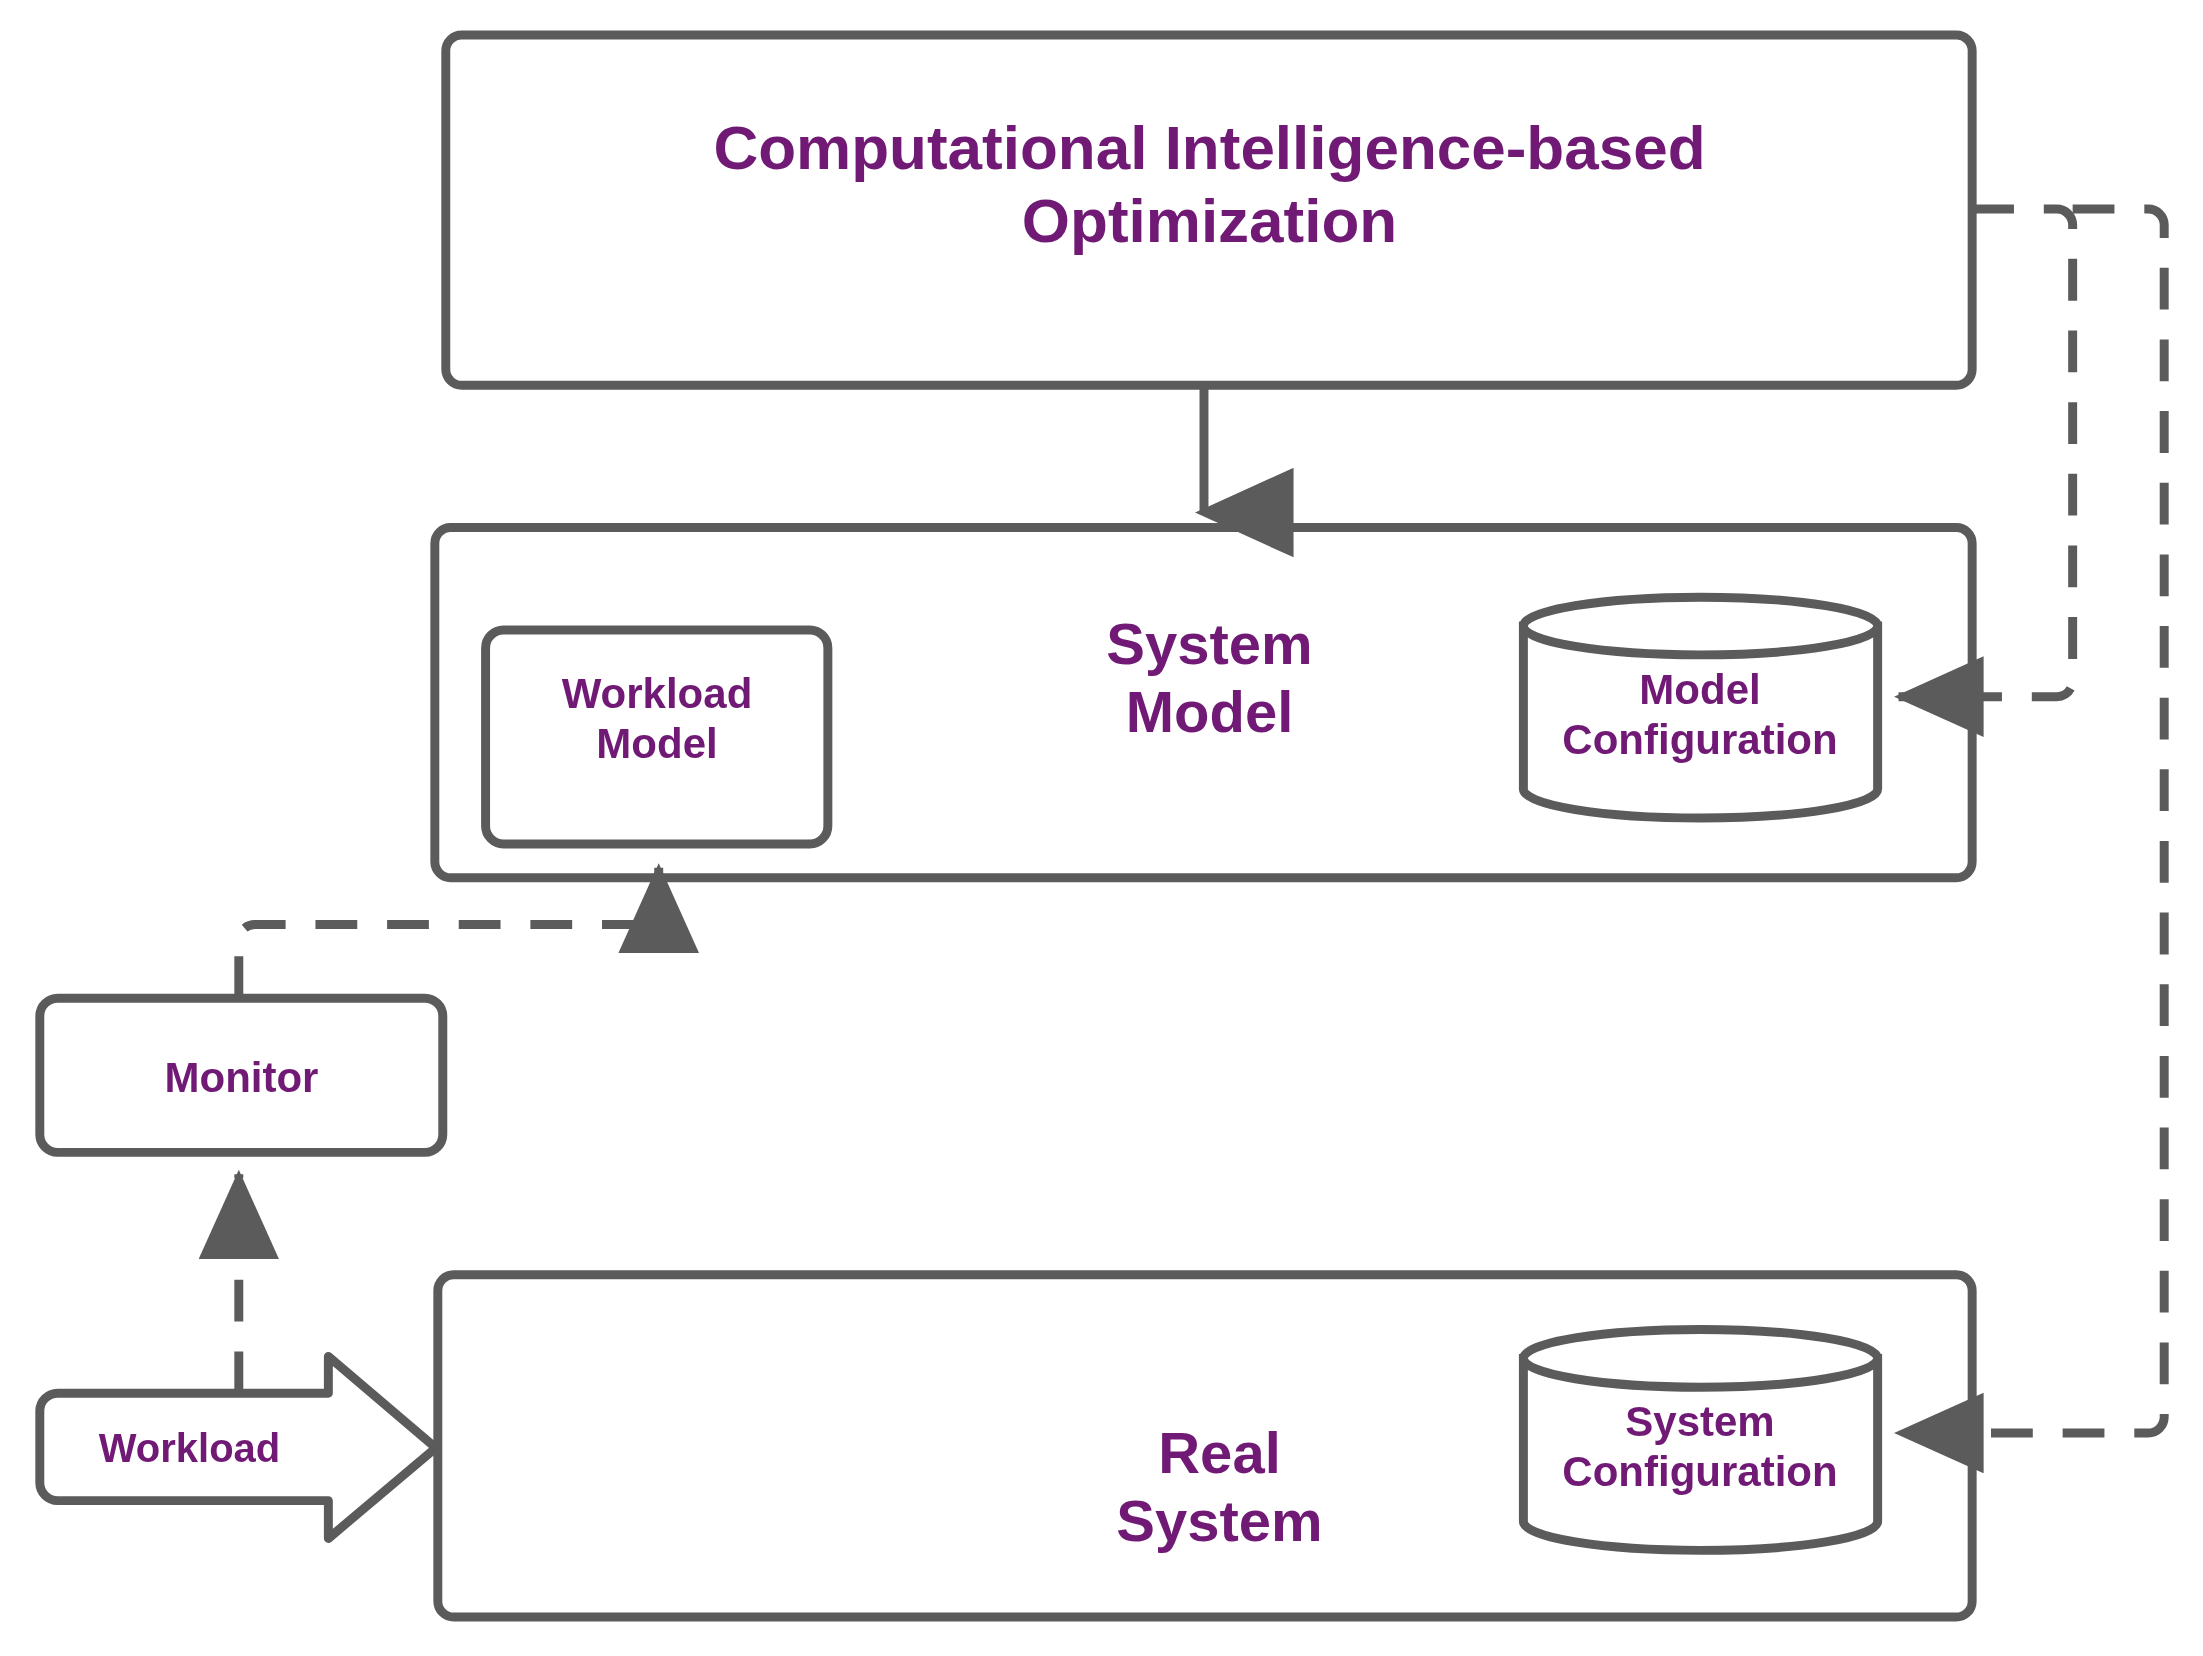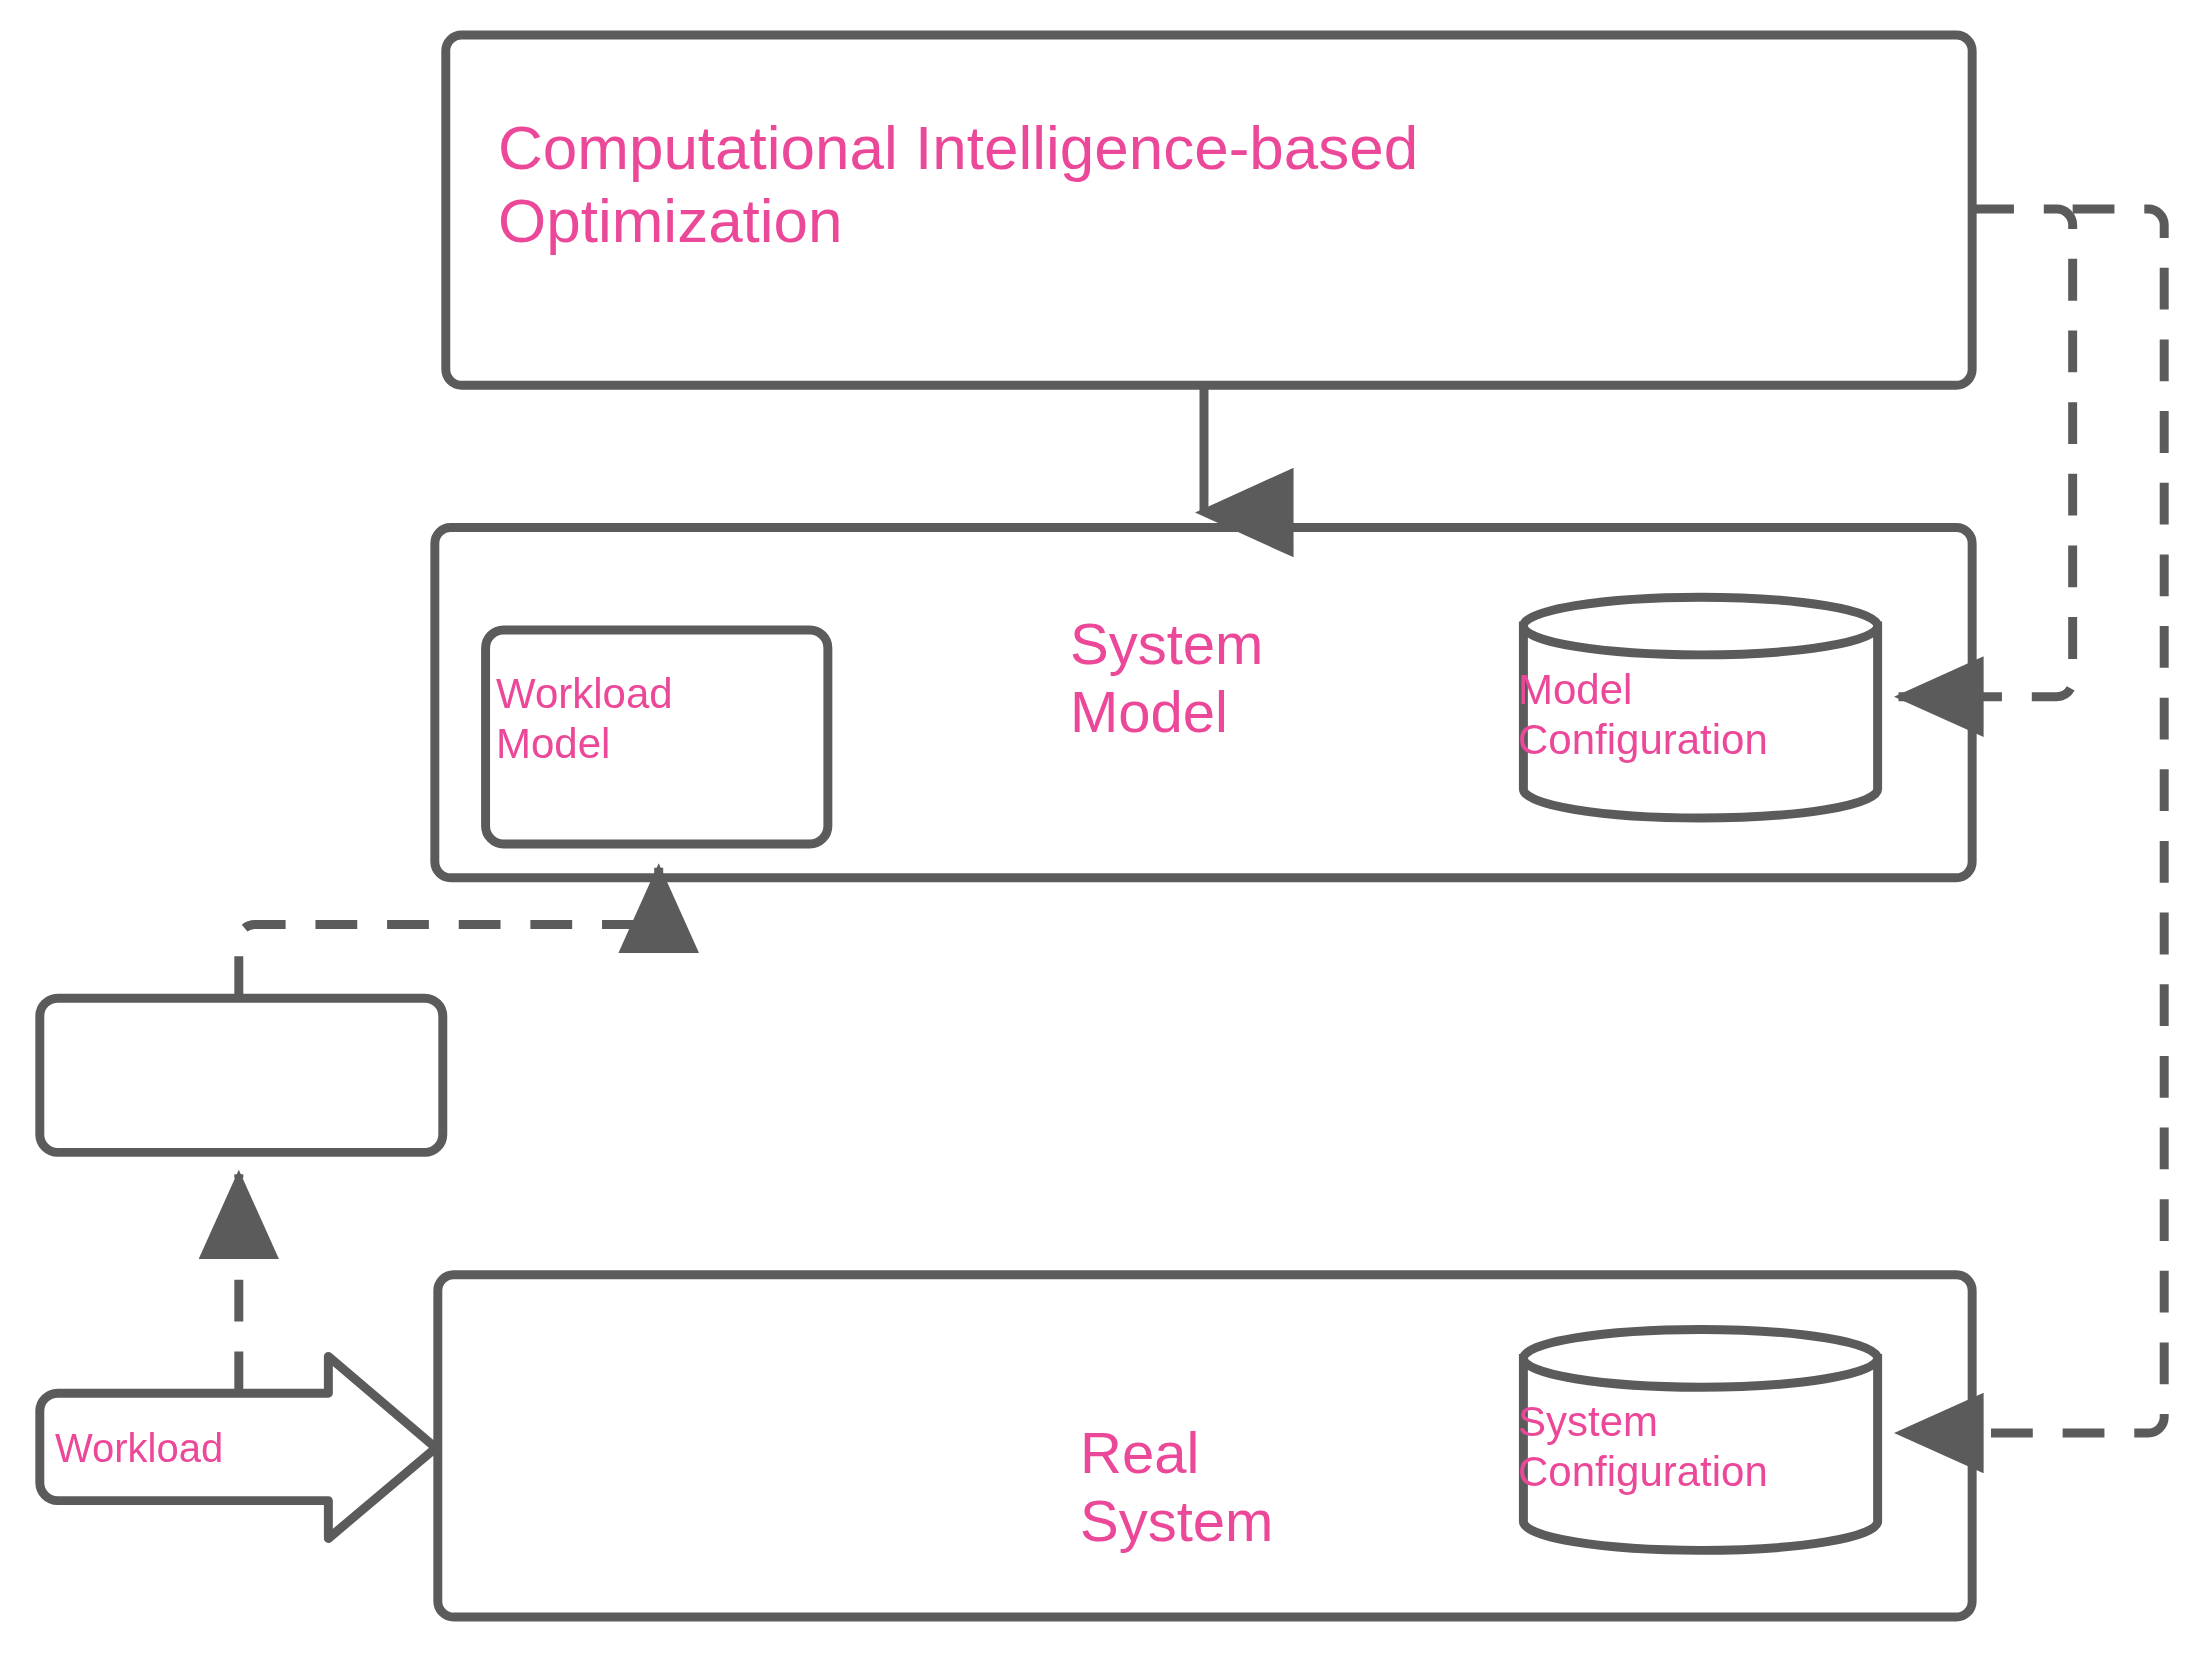--- a/index.html
+++ b/index.html
@@ -19,26 +19,27 @@
   }
   #diagram-svg {
     position: absolute;
     left: 0;
     top: 0;
     width: 2204px;
     height: 1657px;
   }
   .node-label {
     position: absolute;
-    text-align: left;
-    color: #ec4899;
+    text-align: center;
+    color: #701a75;
     line-height: 1.18;
     white-space: pre-line;
     pointer-events: none;
     font-family: "Liberation Sans", sans-serif;
+    font-weight: bold;
   }
   .lbl-title {
     font-size: 62px;
   }
   .lbl-big {
     font-size: 58px;
   }
   .lbl-med {
     font-size: 42px;
   }
@@ -108,20 +109,21 @@
 
   <div class="node-label lbl-big" style="left:1070px; top:610px; width:279px;">System
 Model</div>
 
   <div class="node-label lbl-med" style="left:496px; top:669px; width:322px;">Workload
 Model</div>
 
   <div class="node-label lbl-med" style="left:1518px; top:665px; width:364px;">Model
 Configuration</div>
 
+  <div class="node-label lbl-med" style="left:45px; top:1053px; width:393px;">Monitor</div>
 
   <div class="node-label lbl-small" style="left:55px; top:1425px; width:269px;">Workload</div>
 
   <div class="node-label lbl-big" style="left:1080px; top:1419px; width:279px;">Real
 System</div>
 
   <div class="node-label lbl-med" style="left:1518px; top:1397px; width:364px;">System
 Configuration</div>
 
 </div>

